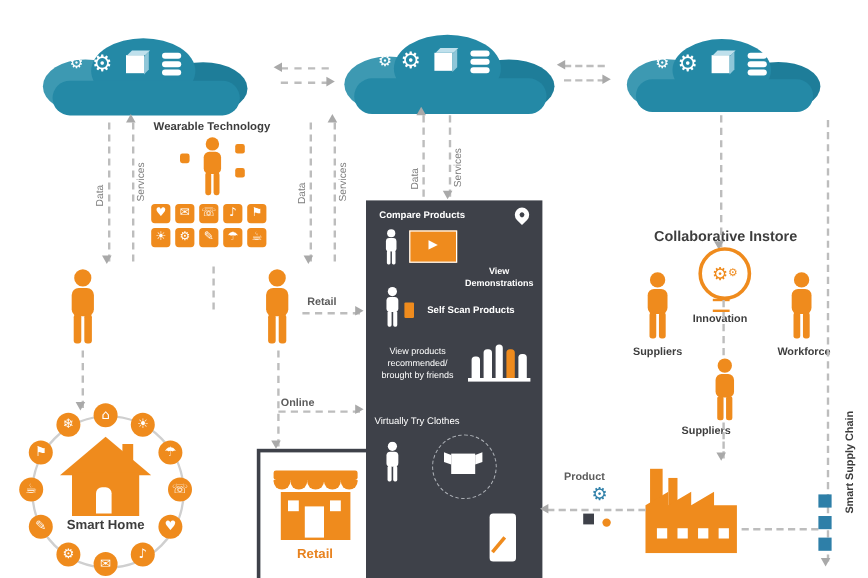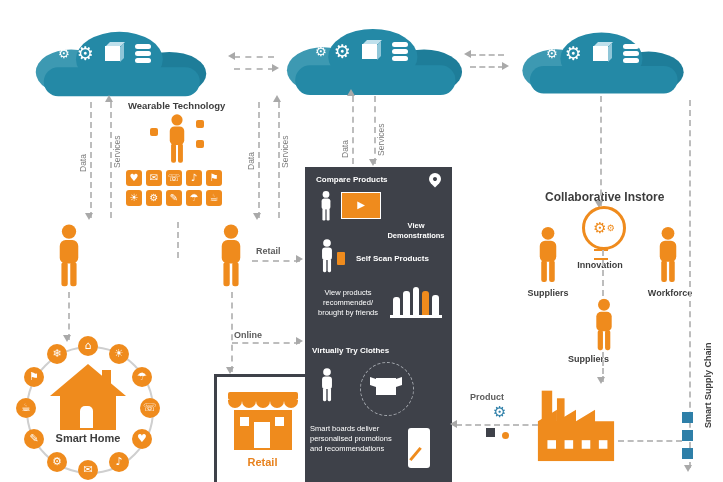--- a/index.html
+++ b/index.html
@@ -263,27 +263,26 @@
   <div class="phone"></div>
   <div class="ptxt" style="left:356px;top:254px;width:84px;font-size:8px;font-weight:bold">Self Scan Products</div>
   <div class="ptxt" style="left:310px;top:288px;width:76px;font-size:7.5px;text-align:center">View products recommended/ brought by friends</div>
   <div class="bottles">
       <i style="height:18px"></i>
       <i style="height:24px"></i>
       <i style="height:28px"></i>
       <i class="o" style="height:24px"></i>
       <i style="height:20px"></i>
     </div>
-  <div class="ptxt" style="left:312px;top:346px;width:100px;font-size:8px;font-weight:bold">Virtually Try Clothes</div>
+  <div class="ptxt" style="left:312px;top:346px;width:100px;font-size:8px;font-weight:normal">Virtually Try Clothes</div>
   <svg class="person white abs" style="left:318px;top:366px" width="18" height="38" viewBox="0 0 40 76">
       <use href="#person"></use>
     </svg>
   <div class="trycircle"></div>
   <div class="tshirt"></div>
-  <div class="ptxt" style="left:310px;top:424px;width:90px;font-size:7.5px">Smart boards deliver personalised promotions and recommendations</div>
   <div class="board"></div>
   <div class="penmark"></div>
 
   <div class="lbl" style="left:545px;top:190px;font-size:12px">Collaborative Instore</div>
   <div class="dashv" style="left:600px;top:96px;height:110px"></div>
   <div class="arr down" style="left:595px;top:201px"></div>
   <div class="bulb">
     <span style="font-size:15px">⚙</span>
     <span style="font-size:9px">⚙</span>
   </div>

